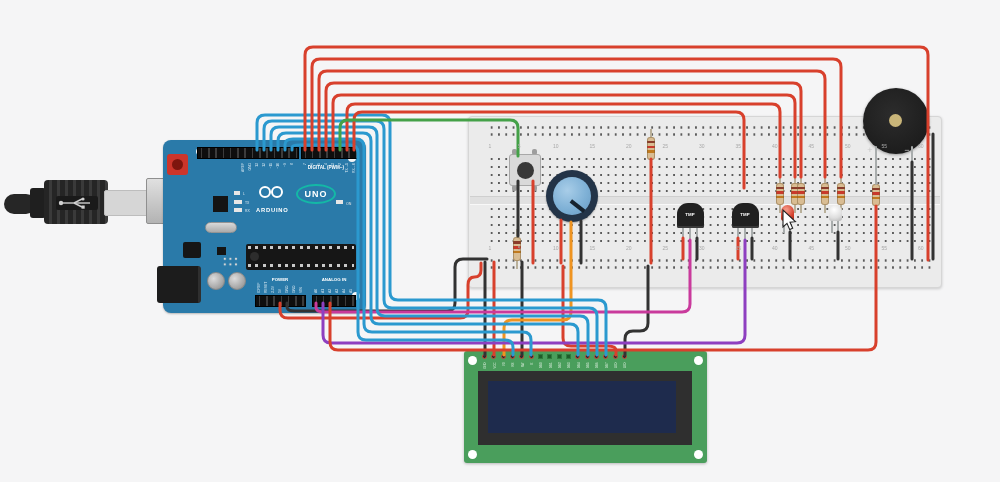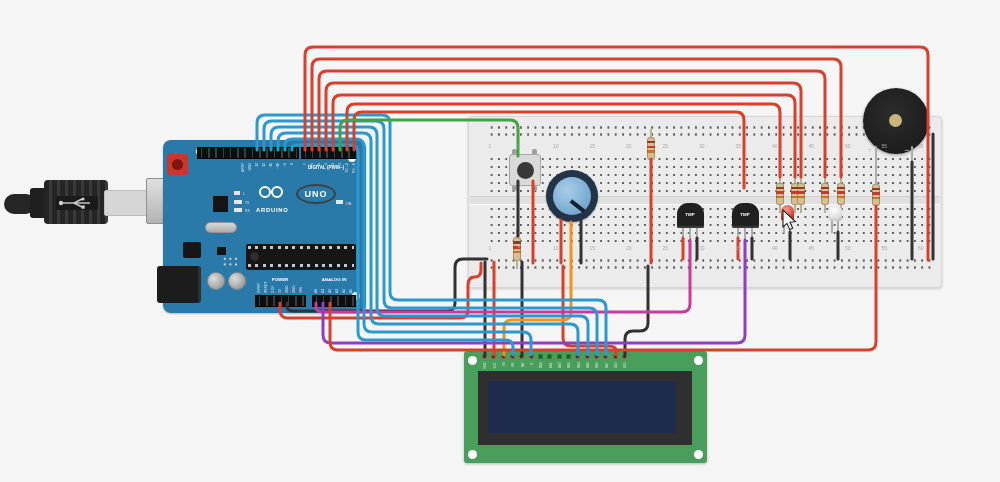--- a/index.html
+++ b/index.html
@@ -22,21 +22,21 @@
   .chip-dash{height:3px;background:repeating-linear-gradient(90deg,#c9c9c9 0 3px,transparent 3px 7.4px);}
   .crystal{left:205px;top:222px;width:32px;height:11px;border-radius:6px;background:linear-gradient(180deg,#d9d9d9,#ababab);border:1px solid #949494;}
   .cap{width:18px;height:18px;border-radius:50%;background:radial-gradient(circle at 35% 35%,#dcdcdc,#a2a2a2 70%,#7d7d7d);border:1px solid #8a8a8a;}
   .jack{left:157px;top:266px;width:44px;height:37px;background:#1c1c1c;border-radius:3px;border-right:3px solid #2f2f2f;}
   .reg{left:183px;top:242px;width:18px;height:16px;background:#161616;border-radius:2px;}
   .ic1{left:213px;top:196px;width:15px;height:16px;background:#141414;}
   .ic2{left:217px;top:247px;width:9px;height:8px;background:#141414;}
   .icsp{left:222px;top:256px;width:17px;height:11px;background-image:radial-gradient(circle,#d4d4d4 1.2px,transparent 1.5px);background-size:5.6px 5.6px;}
   .dash{background:#e6e6e6;}
   .logo-c{width:12px;height:12px;border:2.4px solid #fff;border-radius:50%;}
-  .uno-pill{left:296px;top:184px;width:40px;height:20px;border:2px solid #404040;border-radius:50%;color:#fff;font-weight:bold;font-size:9px;text-align:center;line-height:17px;letter-spacing:1px;}
+  .uno-pill{left:296px;top:184px;width:40px;height:20px;border:2px solid #14b8a6;border-radius:50%;color:#fff;font-weight:bold;font-size:9px;text-align:center;line-height:17px;letter-spacing:1px;}
   
   .bboard{left:468px;top:116px;width:474px;height:172px;background:var(--breadboard_gray);border:1px solid #d6d6d6;border-radius:4px;box-shadow:0 1px 3px rgba(0,0,0,.18);}
   .dots{background-image:radial-gradient(circle,#5b5b5b 1px,transparent 1.35px);}
   .channel{left:470px;top:196px;width:470px;height:9px;background:#e0e0e0;border-top:1px solid #cfcfcf;border-bottom:1px solid #f8f8f8;}
   
   .pushbtn{left:509px;top:154px;width:32px;height:32px;background:#d9d9d9;border:1px solid #a8a8a8;border-radius:3px;}
   .pushbtn i{left:7px;top:7px;width:17px;height:17px;border-radius:50%;background:#383838;display:block;}
   .btn-leg{width:5px;height:6px;background:#9e9e9e;border-radius:2px;}
   .pot{left:546px;top:170px;width: 52px;height:52px;border-radius:50%;background:#233448;box-shadow:0 1px 2px rgba(0,0,0,.3);}
   .pot i{left:7px;top:7px;width:38px;height:38px;border-radius:50%;background:radial-gradient(circle at 38% 35%,#a8cde8,#7fb1d6 55%,#6699c2);display:block;}

